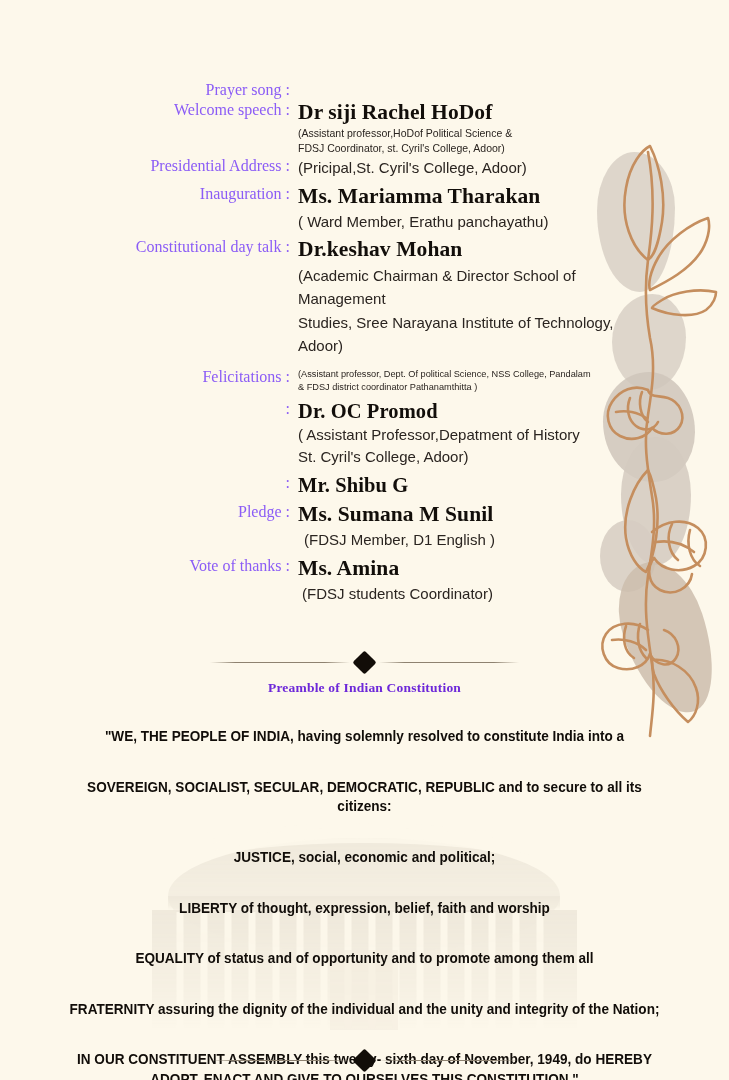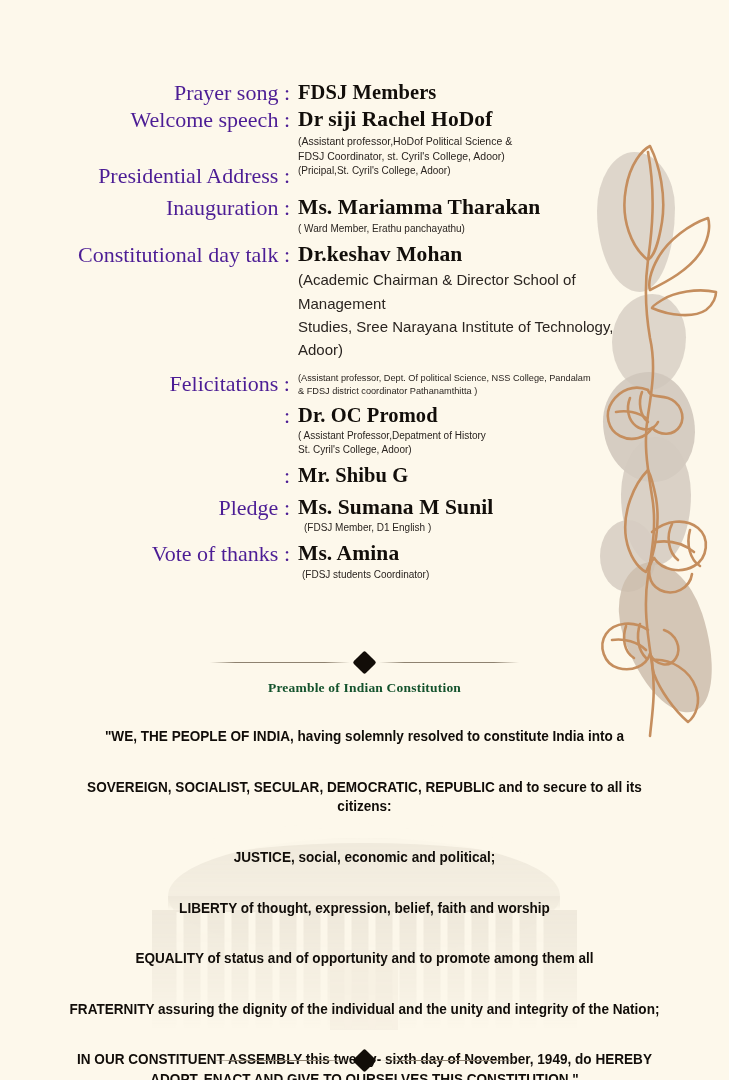--- a/index.html
+++ b/index.html
@@ -56,22 +56,22 @@
   .row {
     display: flex;
     align-items: flex-start;
     width: 100%;
   }
   .label-col {
     width: 290px;
     flex: 0 0 290px;
     text-align: right;
     padding-right: 8px;
-    color: #4c1d95;
-    font-size: 22px;
+    color: #8b5cf6;
+    font-size: 16px;
     line-height: 1.22;
     white-space: nowrap;
   }
   .value-col {
     flex: 1 1 auto;
     padding-left: 0;
   }
   .name {
     font-weight: bold;
     font-size: 20.5px;
@@ -82,21 +82,21 @@
   .name.big { font-size: 21.5px; }
   .sub {
     font-family: "Liberation Sans", "DejaVu Sans", sans-serif;
     font-size: 10.5px;
     line-height: 1.42;
     color: #2a2420;
     margin-top: 1px;
     white-space: pre-line;
   }
   .sub.tiny { font-size: 9.2px; line-height: 1.38; }
-  .sub.med  { font-size: 10px; line-height: 1.45; }
+  .sub.med  { font-size: 15px; line-height: 1.45; }
   .sub.wide { font-size: 15px; line-height: 1.55; }
   .gap-s { height: 5px; }
   .gap-m { height: 10px; }
 
   
   .divider {
     position: absolute;
     left: 0;
     width: 729px;
     display: flex;
@@ -124,21 +124,21 @@
     left: 0;
     top: 680px;
     width: 729px;
     text-align: center;
     font-family: "Liberation Sans Narrow", "Liberation Sans", "DejaVu Sans", sans-serif;
   }
   .preamble-title {
     font-family: "Liberation Serif", "DejaVu Serif", serif;
     font-weight: bold;
     font-size: 13.5px;
-    color: #14532d;
+    color: #6d28d9;
     letter-spacing: .2px;
   }
   .pre-line {
     font-size: 14.6px;
     color: #110d09;
     margin-top: 31px;
     padding: 0 36px;
     line-height: 1.35;
     font-weight: 600;
     transform: scaleX(.93);
@@ -223,23 +223,20 @@
         <path d="M118,42 C180,20 364,20 426,42"></path>
       </g>
       <rect x="238" y="150" width="68" height="80" fill="#b9a892" opacity=".55"></rect>
     </svg>
   </div>
 
   <div class="programme">
 
     <div class="row">
       <div class="label-col">Prayer song :</div>
-      <div class="value-col">
-        <div class="name">FDSJ Members</div>
-      </div>
     </div>
 
     <div class="row">
       <div class="label-col">Welcome speech :</div>
       <div class="value-col">
         <div class="name big">Dr siji Rachel HoDof</div>
         <div class="sub">(Assistant professor,HoDof Political Science &amp;
 FDSJ  Coordinator, st. Cyril's College, Adoor)</div>
       </div>
     </div>

